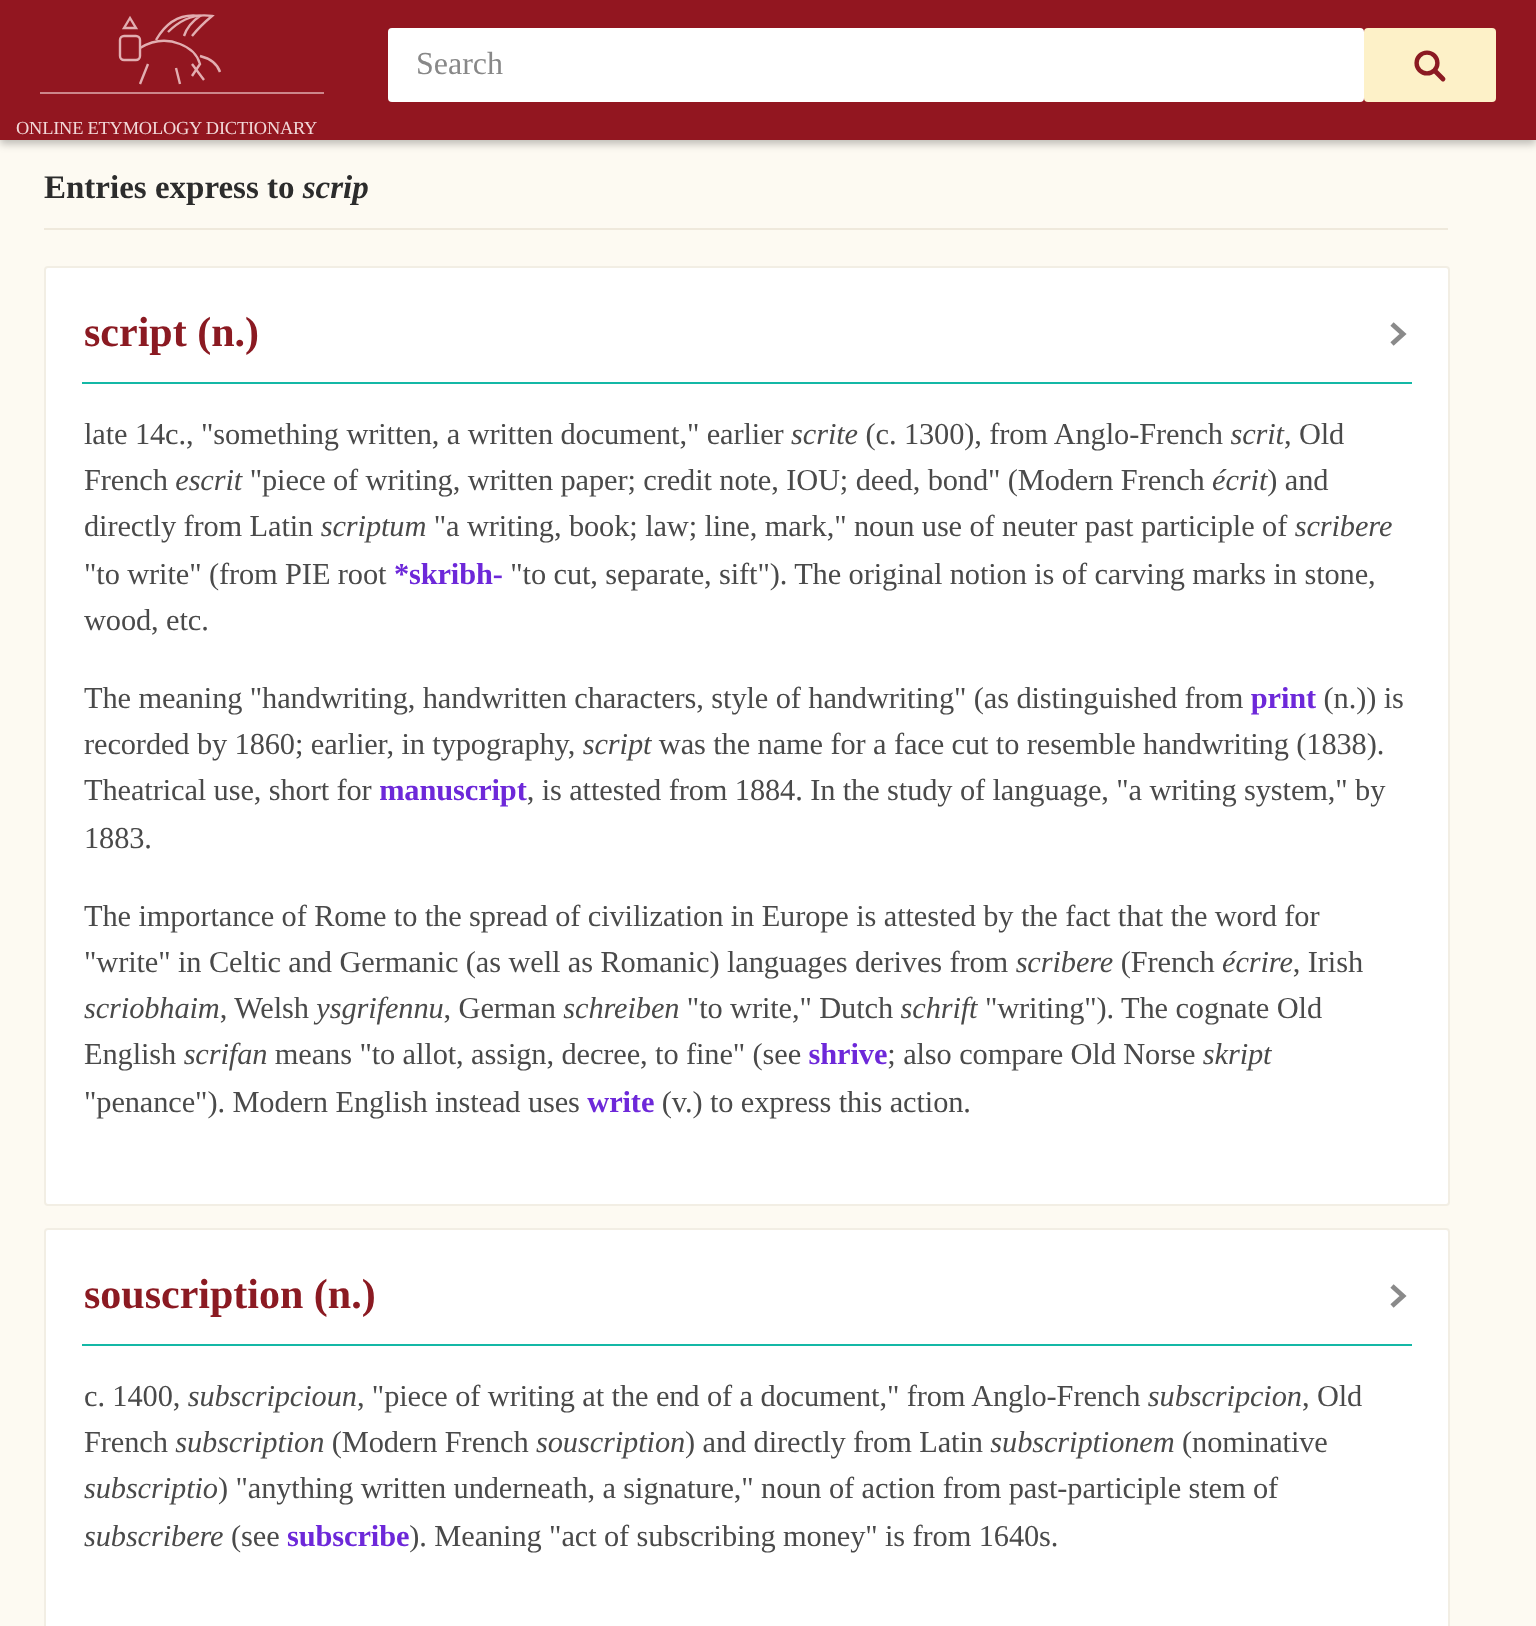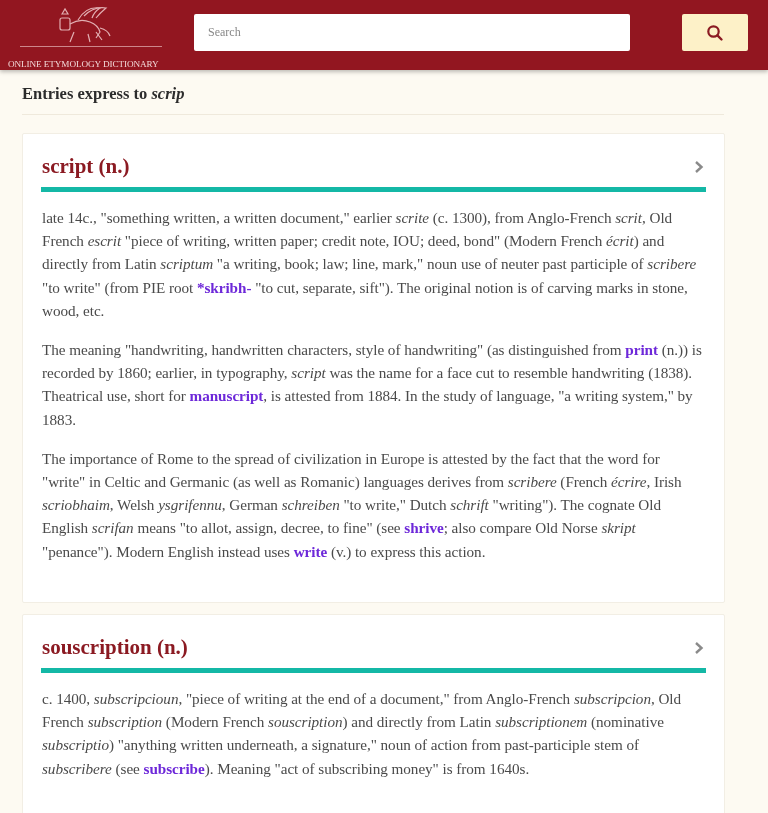--- a/index.html
+++ b/index.html
@@ -23,23 +23,23 @@
     }
     .logo-line {
       position: absolute; left: 12px; top: 40px; width: 142px; height: 1px; background: #e7b7b9; opacity: .7;
     }
     .logo-text {
       position: absolute; left: 0; top: 53px; width: 160px;
       font-family: "Liberation Serif", serif; font-size: 9.2px; letter-spacing: -0.1px;
       color: #f2d8d8; white-space: nowrap;
     }
     .search-input {
-      position: absolute; left: 194px; top: 14px; width: 436px; height: 37px;
+      position: absolute; left: 194px; top: 14px; width: 488px; height: 37px;
       background: #fff; border: none; border-radius: 2px;
-      font-family: "Liberation Serif", serif; font-size: 12px; color: #333;
+      font-family: "Liberation Serif", serif; font-size: 16px; color: #333;
       padding: 0 14px; outline: none;
     }
     .search-input::placeholder { color: #888; }
     .search-button {
       position: absolute; left: 682px; top: 14px; width: 66px; height: 37px;
       background: #fdf1c8; border: none; border-radius: 2px;
       display: flex; align-items: center; justify-content: center; cursor: pointer;
     }
     .page-heading {
       position: absolute; left: 22px; top: 84px;
@@ -49,21 +49,21 @@
     .heading-rule {
       position: absolute; left: 22px; top: 114px; width: 702px; height: 1px; background: #efe9dc;
     }
     .card {
       position: absolute; left: 22px; width: 703px;
       background: #fff; border: 1px solid #f2eee4; border-radius: 2px;
     }
     .card-1 { top: 133px; height: 470px; }
     .card-2 { top: 614px; height: 210px; }
     .card-head {
-      position: relative; height: 58px; margin: 0 18px; border-bottom: 5px solid #14b8a6;
+      position: relative; height: 58px; margin: 0 18px; border-bottom: 1px solid #14b8a6;
     }
     .card-title {
       position: absolute; left: 1px; top: 20px;
       font-family: "Liberation Serif", serif; font-weight: bold; font-size: 21px; color: #8b1a22;
       text-decoration: none;
     }
     .chevron {
       position: absolute; right: 2px; top: 26px; width: 10px; height: 14px;
     }
     .card-body { padding: 14px 18px 0 19px; }

